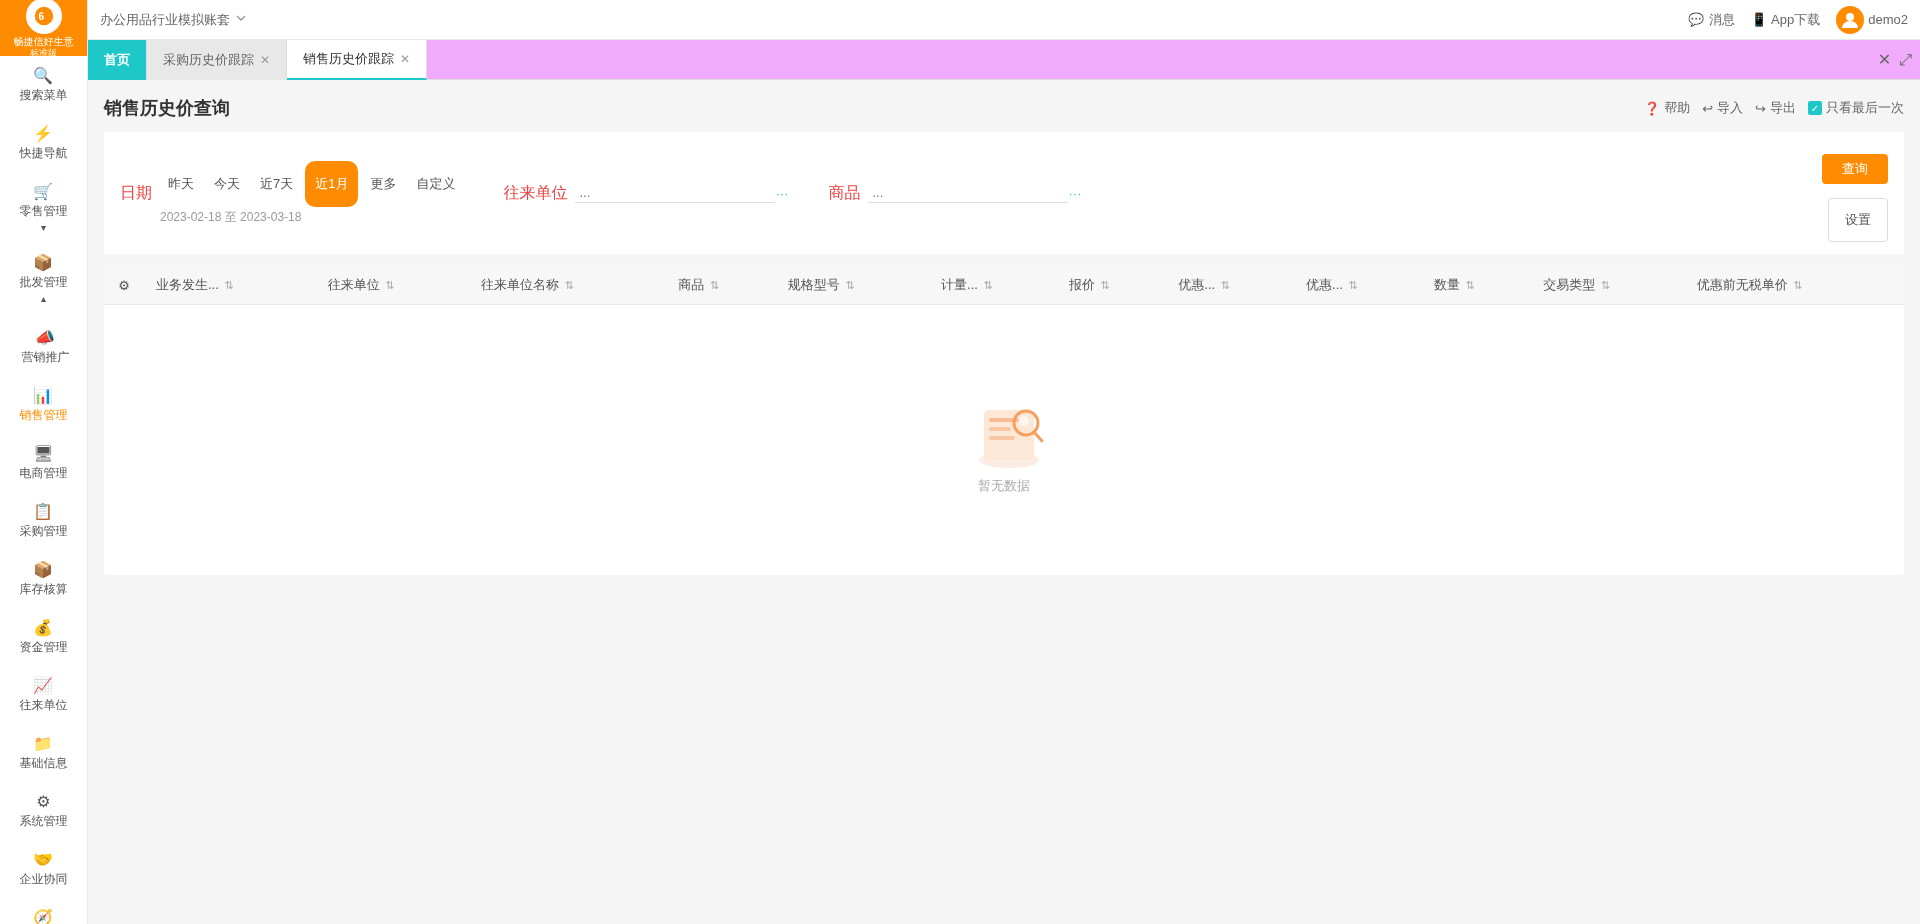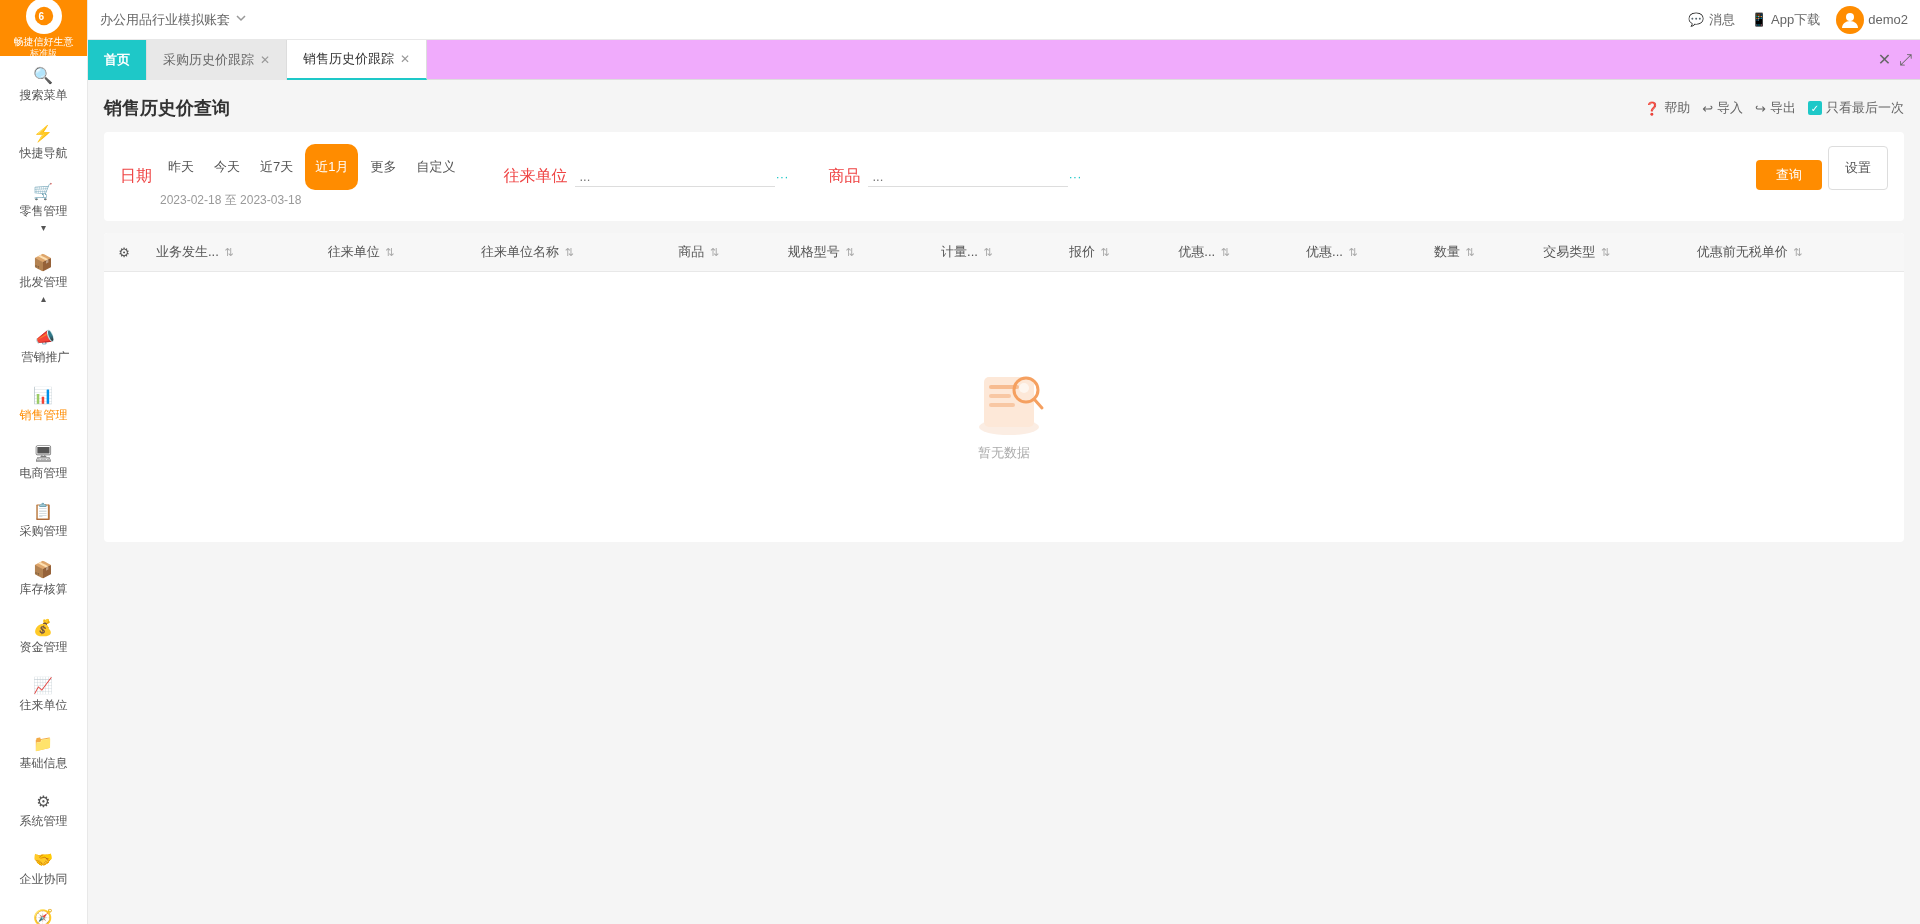--- a/index.html
+++ b/index.html
@@ -267,21 +267,21 @@
         </div>
 
         <div class="filter-item" style="margin-left:24px;">
           <span class="filter-label">商品</span>
           <div class="filter-input-area">
             <input class="filter-input" type="text" style="min-width: 200px;" placeholder="...">
             <span class="filter-more">···</span>
           </div>
         </div>
 
-        <div class="filter-right" style="margin-left:auto; display:flex; flex-direction:row; gap:6px; align-self:flex-start; margin-top:2px;">
+        <div class="filter-right" style="margin-left:auto; display:flex; flex-direction:column; gap:14px; align-self:flex-start; margin-top:10px;">
           <button class="btn-query">查询</button>
           <button class="btn-settings">设置</button>
         </div>
       </div>
     </div>
 
     <div class="table-container">
       <table>
         <thead>
           <tr>

